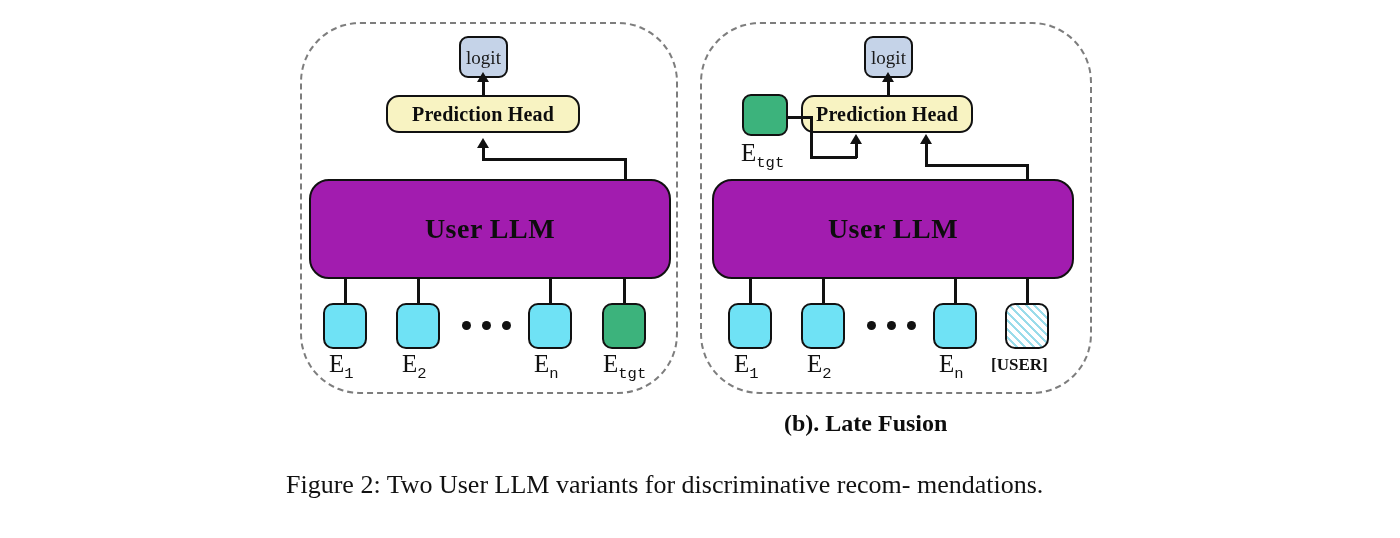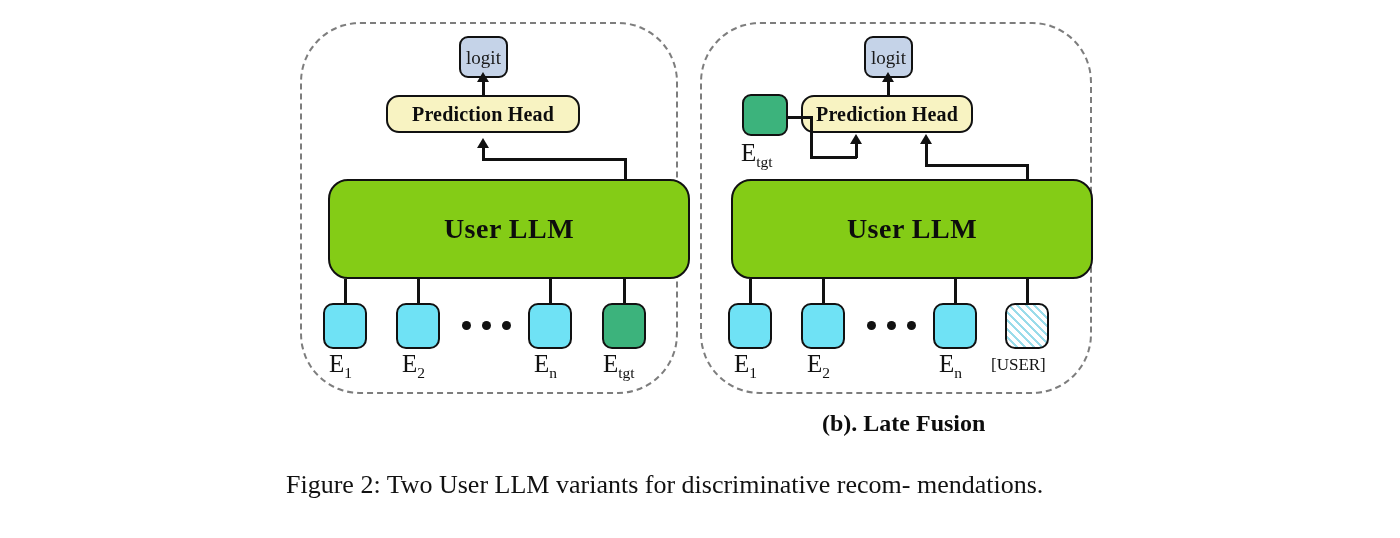--- a/index.html
+++ b/index.html
@@ -42,28 +42,27 @@
   .pred-head{
     background:#f8f3c2;
     border-radius:13px;
     font-size:20px;
     font-weight:bold;
     color:#0d0d0d;
     font-family:"Liberation Serif", serif;
     letter-spacing:.2px;
   }
   .llm-box{
-    background:#84cc16;
+    background:#a21caf;
     border-radius:20px;
     font-size:28px;
     font-weight:bold;
     color:#0d0d0d;
     font-family:"Liberation Serif", serif;
     letter-spacing:.5px;
-    margin-left:19px;
   }
   .emb{
     width:44px;height:46px;
     border-radius:10px;
     background:#6fe2f5;
   }
   .emb.green{background:#3cb37c;}
   .emb.hatch{
     background:
       repeating-linear-gradient(45deg,
@@ -73,21 +72,21 @@
 
   
   .emb-label{
     position:absolute;
     font-family:"Liberation Serif", serif;
     font-size:25px;
     color:#111;
     white-space:nowrap;
     line-height:1;
   }
-  .emb-label sub{font-size:0.62em;}
+  .emb-label sub{font-size:0.62em;font-family:Liberation Mono, monospace;}
   .emb-label.small{font-size:17px;}
 
   
   .line{position:absolute;background:#111;}
   .vline{width:2.6px;}
   .hline{height:2.6px;}
   .arrow-up{
     position:absolute;
     width:0;height:0;
     border-left:6.5px solid transparent;
@@ -240,23 +239,23 @@
 
   <div class="emb-label" style="left:734px;top:339px;">
     <span>E</span><sub>1</sub>
   </div>
   <div class="emb-label" style="left:807px;top:339px;">
     <span>E</span><sub>2</sub>
   </div>
   <div class="emb-label" style="left:939px;top:339px;">
     <span>E</span><sub>n</sub>
   </div>
-  <div class="emb-label small" style="left:991px;top:344px;">[USER]</div>
-
-  <div class="subcap" style="left:784px;top:398px;margin-left:38px;">(b). Late Fusion</div>
+  <div class="emb-label small" style="left:991px;top:344px;font-weight:bold;">[USER]</div>
+
+  <div class="subcap" style="left:784px;top:398px;">(b). Late Fusion</div>
 
   <div class="caption">
     <span>Figure 2: Two User LLM variants for discriminative recom-</span>
     <span>mendations.</span>
   </div>
 
 
 </div>
 
 </body></html>

